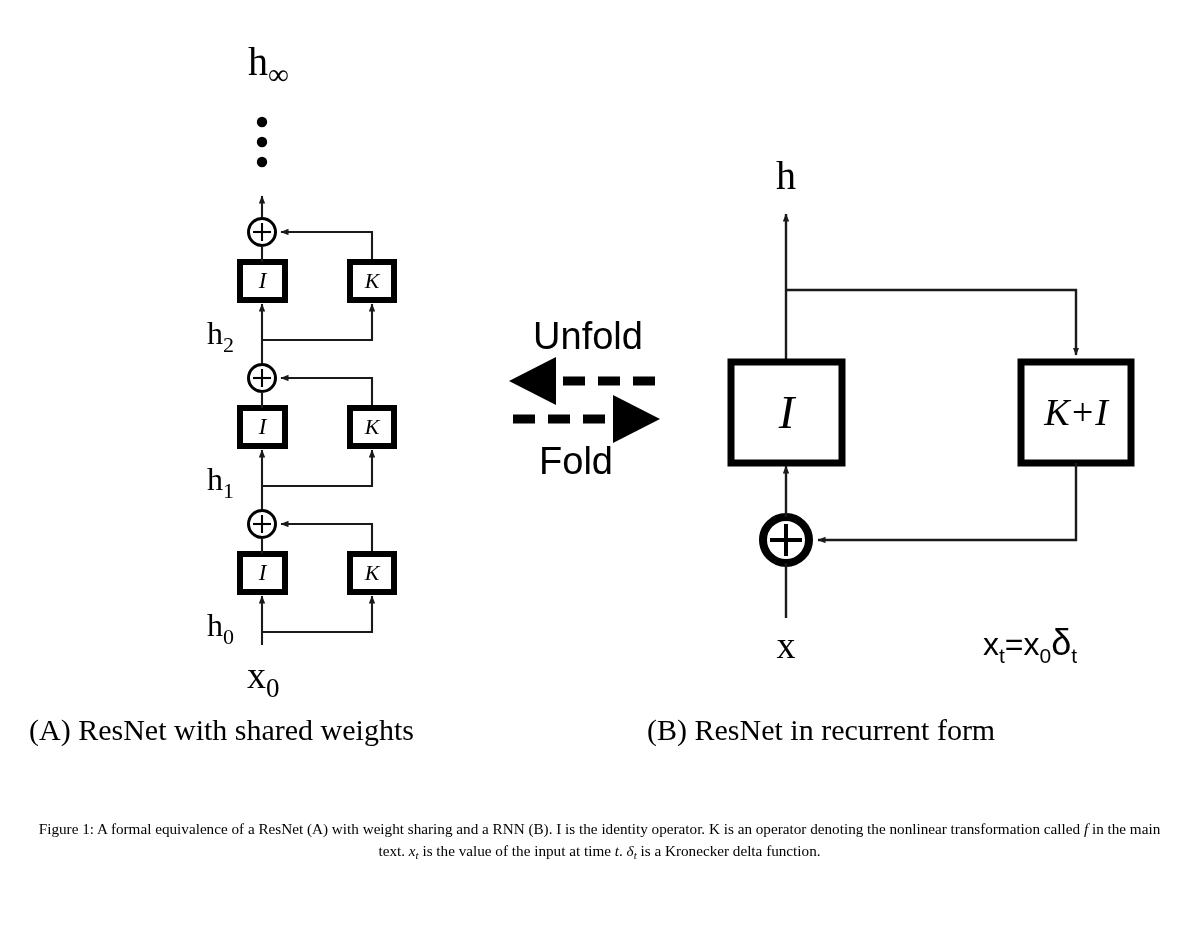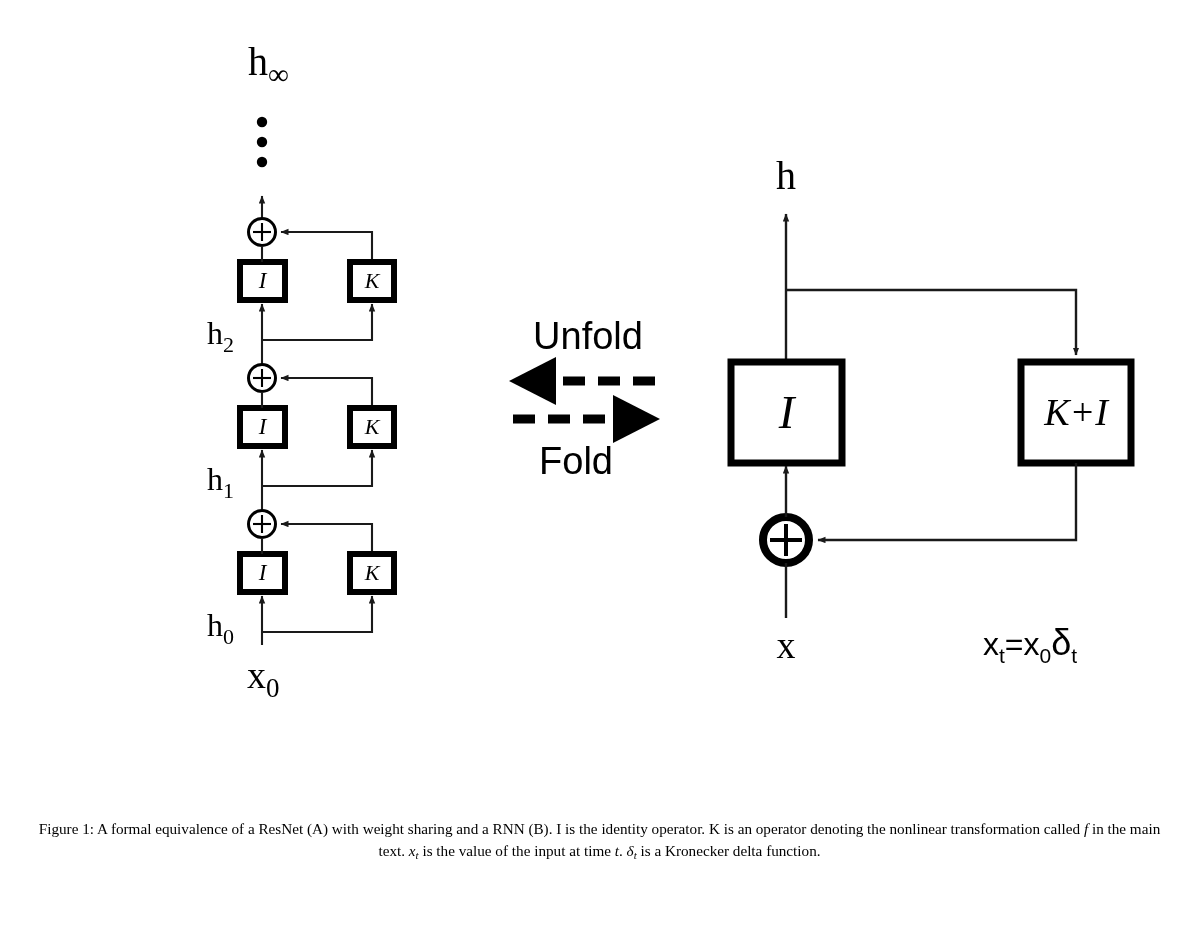--- a/index.html
+++ b/index.html
@@ -191,17 +191,19 @@
       <line x1="786" y1="618" x2="786" y2="563" stroke="#1a1a1a" stroke-width="2.4"></line>
 
       <text x="786" y="658" text-anchor="middle" font-family="Liberation Serif, serif" font-size="38" fill="#000">x</text>
 
       <text x="1030" y="655" text-anchor="middle" font-family="Liberation Sans, sans-serif" font-size="32" fill="#000">
         <tspan>x</tspan><tspan dy="8" font-size="21">t</tspan><tspan dy="-8">=</tspan><tspan>x</tspan><tspan dy="8" font-size="21">0</tspan><tspan dy="-8" font-size="36">δ</tspan><tspan dy="8" font-size="21">t</tspan>
       </text>
     </g>
   </svg>
 
-
+  <div class="panel-caption" id="caption-a">(A) ResNet with shared weights</div>
+
+  <div class="panel-caption" id="caption-b">(B) ResNet in recurrent form</div>
 
   <div id="figure-caption"><span>Figure 1: A formal equivalence of a ResNet (A) with weight sharing and a RNN (B). I is the identity operator. K is an operator denoting the nonlinear transformation called </span><i class="mathvar">f</i><span> in the main text. </span><i class="mathvar">x</i><span class="sub">t</span><span> is the value of the input at time </span><i class="mathvar">t</i><span>. </span><i class="mathvar">δ</i><span class="sub">t</span><span> is a Kronecker delta function.</span></div>
 
 </div>
 
 </body></html>

